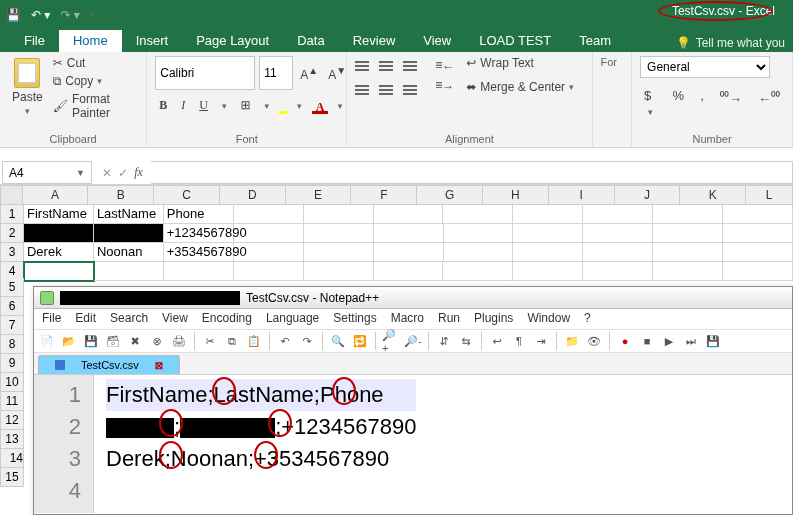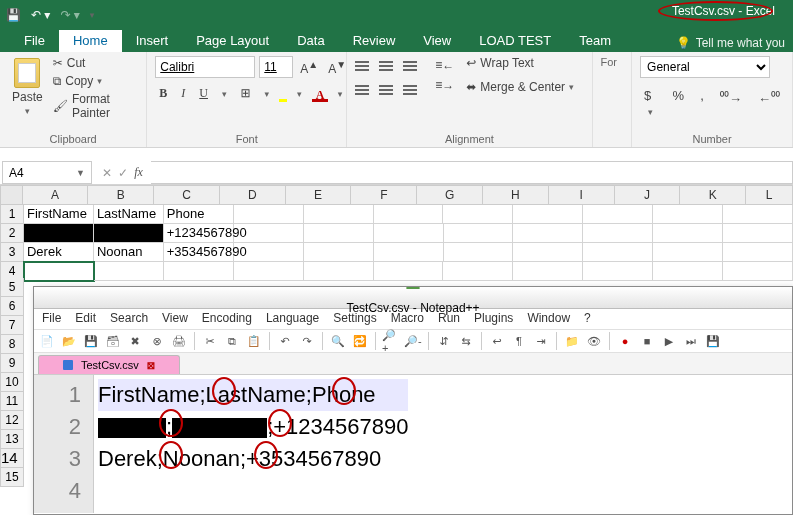--- a/index.html
+++ b/index.html
@@ -25,21 +25,21 @@
 .clip-group { width:150px; }
 .clip-body { display:flex; gap:6px; }
 .paste-btn { display:flex; flex-direction:column; align-items:center; gap:2px; padding:2px 4px; }
 .paste-icon{ width:26px; height:30px; background:linear-gradient(#f7d774,#e6c35a); border:1px solid #c9a939; border-radius:2px; position:relative;}
 .paste-icon::after{content:""; position:absolute; inset:4px 3px; background:#fff; border:1px solid #ccc;}
 .clip-right { display:flex; flex-direction:column; gap:4px; font-size:12px; }
 .clip-right div { display:flex; gap:4px; align-items:center; }
 
 .font-group { width:200px; }
 .font-row1 { display:flex; gap:4px; align-items:center; }
-.font-row1 select, .font-row1 input { height:22px; border:1px solid #c6c6c6; font-size:12px; padding:2px 4px; background:#fff;text-decoration:underline; }
+.font-row1 select, .font-row1 input { height:34px; border:1px solid #c6c6c6; font-size:12px; padding:2px 4px; background:#fff; }
 .font-name{ width:100px; }
 .font-size{ width:34px; }
 .aa{ font-size:12px; padding:2px 3px; }
 .font-row2{ display:flex; gap:6px; align-items:center; margin-top:6px;}
 .font-row2 span{ padding:2px 4px; font-family:"Times New Roman",serif; }
 .b{ font-weight:bold;} .i{font-style:italic;} .u{text-decoration:underline;}
 .fill-btn{ width:16px;height:16px; border-bottom:3px solid #ffff00; display:inline-block;}
 .color-btn{ width:16px;height:16px; border-bottom:3px solid #c00000; display:inline-block; font-weight:bold; color:#c00000; font-family:serif;}
 
 .align-group{ width:250px; }
@@ -69,35 +69,35 @@
 .colhdr .corner{ width:24px; border:1px solid #ccc; background:#e8e8e8;}
 .colhdr .ch{ width:70px; border:1px solid #ccc; border-left:none; text-align:center; line-height:18px; background:#efefef;}
 .rows .row{ display:flex; height:19px; font-size:13px;}
 .rows .rh{ width:24px; border:1px solid #ccc; border-top:none; text-align:center; font-size:12px; background:#efefef; line-height:18px;}
 .rows .cell{ width:70px; border:1px solid #d4d4d4; border-top:none; border-left:none; padding:0 3px; line-height:18px; white-space:nowrap; overflow:visible;}
 .redact{ background:#000; color:#000;}
 .active-cell{ outline:2px solid #217346; outline-offset:-1px;}
 
 
 .npp{ position:absolute; left:33px; top:286px; width:760px; height:229px; background:#fff; border:1px solid #8a8a8a; box-shadow:3px 3px 8px rgba(0,0,0,.25);}
-.npp-title{ height:22px; background:linear-gradient(#fff,#e4e4e4); border-bottom:1px solid #bcbcbc; display:flex; align-items:center; gap:6px; padding:0 6px; font-size:12px;flex-direction:column;}
+.npp-title{ height:22px; background:linear-gradient(#fff,#e4e4e4); border-bottom:1px solid #bcbcbc; display:flex; align-items:center; gap:6px; padding:0 6px; font-size:12px;}
 .npp-icon{width:14px;height:14px; background:#8fd47f; border:1px solid #579a48; border-radius:2px;}
 .npp-title .redact2{ background:#000; width:180px; height:14px; display:inline-block;}
 .npp-menu{ height:20px; display:flex; gap:14px; padding:2px 8px; font-size:12px; color:#333;}
 .npp-tools{ height:24px; border-top:1px solid #e0e0e0; border-bottom:1px solid #e0e0e0; display:flex; gap:4px; padding:2px 4px; align-items:center;}
 .npp-tools span{ width:18px; height:18px; display:flex; align-items:center; justify-content:center; font-size:11px; color:#555;}
 .npp-tools .sep{ width:1px; height:18px; background:#ccc; margin:0 2px;}
 .npp-tabs{ height:22px; display:flex; padding:2px 4px 0; gap:2px; background:#f4f4f4; border-bottom:1px solid #ccc;}
-.npp-tab{ display:flex; align-items:center; gap:8px; padding:2px 24px; background:#f9a8d4; border:1px solid #bbb; border-bottom:none; border-radius:3px 3px 0 0; font-size:11px;}
+.npp-tab{ display:flex; align-items:center; gap:16px; padding:2px 16px; background:#7dd3fc; border:1px solid #bbb; border-bottom:none; border-radius:3px 3px 0 0; font-size:11px;}
 .npp-tab .disk{ width:10px;height:10px; background:#3a76d6; border-radius:1px;}
 .npp-tab .x{ color:#b00; font-weight:bold; font-size:10px;}
 .npp-editor{ display:flex; font-family:"Courier New",monospace; font-size:22px; height:138px; overflow:hidden;}
 .gutter{ width:60px; background:#e8e8e8; text-align:right; padding:4px 12px 0 0; color:#808080; border-right:1px solid #ccc;}
 .gutter div{ height:32px; line-height:32px;}
-.code{ padding:4px 0 0 4px; position:relative;}
+.code{ padding:4px 0 0 12px; position:relative;}
 .code .line{ height:32px; line-height:32px; white-space:pre;}
 .code .line.hl{ background:#e8e8ff;}
 .code .redact3{ display:inline-block; background:#000; vertical-align:middle; height:20px;}
 .circ{ position:absolute; width:24px; height:28px; border:2px solid #c00000; border-radius:50%; pointer-events:none;}
 .dn{ font-size:9px; color:#666;}
 </style>
 </head>
 <body>
 
 <div class="titlebar">
@@ -431,16 +431,16 @@
   <div style="display:flex;flex-direction:column;">
     <div class="rh" style="width:24px;height:19px;border:1px solid #ccc;border-top:none;text-align:center;font-size:12px;background:#efefef;line-height:18px">5</div>
     <div class="rh" style="width:24px;height:19px;border:1px solid #ccc;border-top:none;text-align:center;font-size:12px;background:#efefef;line-height:18px">6</div>
     <div class="rh" style="width:24px;height:19px;border:1px solid #ccc;border-top:none;text-align:center;font-size:12px;background:#efefef;line-height:18px">7</div>
     <div class="rh" style="width:24px;height:19px;border:1px solid #ccc;border-top:none;text-align:center;font-size:12px;background:#efefef;line-height:18px">8</div>
     <div class="rh" style="width:24px;height:19px;border:1px solid #ccc;border-top:none;text-align:center;font-size:12px;background:#efefef;line-height:18px">9</div>
     <div class="rh" style="width:24px;height:19px;border:1px solid #ccc;border-top:none;text-align:center;font-size:12px;background:#efefef;line-height:18px">10</div>
     <div class="rh" style="width:24px;height:19px;border:1px solid #ccc;border-top:none;text-align:center;font-size:12px;background:#efefef;line-height:18px">11</div>
     <div class="rh" style="width:24px;height:19px;border:1px solid #ccc;border-top:none;text-align:center;font-size:12px;background:#efefef;line-height:18px">12</div>
     <div class="rh" style="width:24px;height:19px;border:1px solid #ccc;border-top:none;text-align:center;font-size:12px;background:#efefef;line-height:18px">13</div>
-    <div class="rh" style="width:24px;height:19px;border:1px solid #ccc;border-top:none;text-align:left;font-size:15px;background:#efefef;line-height:18px">14</div>
+    <div class="rh" style="width:24px;height:19px;border:1px solid #ccc;border-top:none;text-align:right;font-size:12px;background:#efefef;line-height:18px">14</div>
     <div class="rh" style="width:24px;height:19px;border:1px solid #ccc;border-top:none;text-align:center;font-size:12px;background:#efefef;line-height:18px">15</div>
   </div>
 </div>
 
 </body></html>

